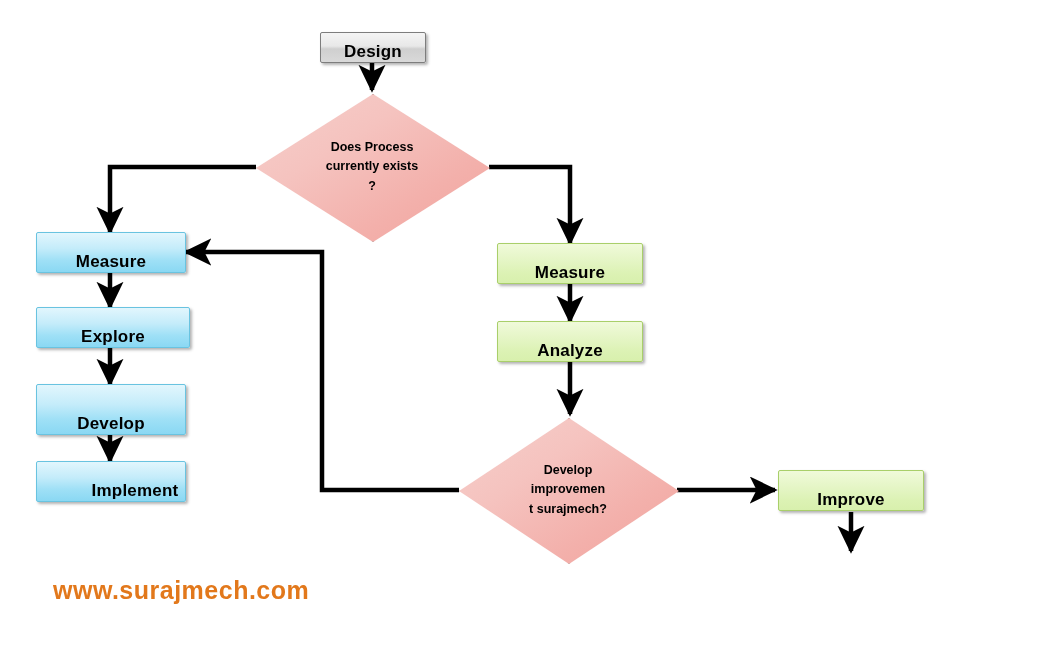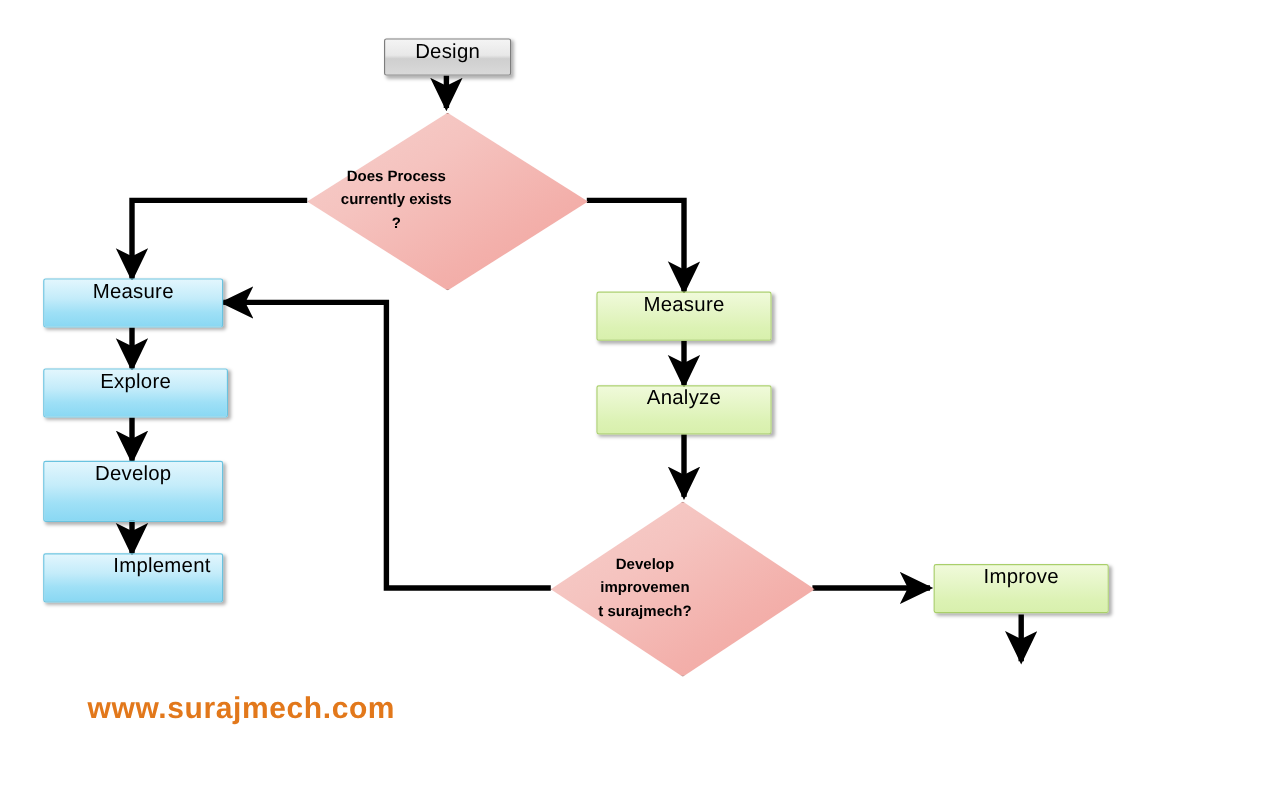--- a/index.html
+++ b/index.html
@@ -22,24 +22,24 @@
     left: 0;
     top: 0;
     width: 1054px;
     height: 665px;
     pointer-events: none;
   }
   .node {
     position: absolute;
     box-sizing: border-box;
     display: flex;
-    align-items: flex-start;
+    align-items: flex-end;
     justify-content: center;
     text-align: center;
-    font-weight: normal;
+    font-weight: bold;
     color: #000000;
     letter-spacing: 0.2px;
   }
   
   .box {
     border: 1px solid #8c8c8c;
     border-radius: 2px;
     box-shadow: 2px 2px 3px rgba(0,0,0,0.30);
     font-size: 17px;
   }
@@ -53,20 +53,21 @@
   }
   .box.green {
     background: linear-gradient(to bottom, #f0fada 0%, #e4f5c4 45%, #dcf2b4 75%, #d8f0ad 100%);
     border-color: #a9cf6a;
   }
   
   .diamond {
     position: absolute;
     display: flex;
     align-items: center;
+    justify-content: center;
   }
   .diamond .shape {
     position: absolute;
     left: 0;
     top: 0;
     width: 100%;
     height: 100%;
     background: linear-gradient(to bottom right, #f6cfcb 0%, #f5c3bf 35%, #f3b0ab 70%, #f2a49e 100%);
     border: 1px solid #c98e8a;
     clip-path: polygon(50% 0%, 100% 50%, 50% 100%, 0% 50%);
@@ -168,15 +169,15 @@
       <span>improvemen</span><br>
       <span>t surajmech?</span>
     </span>
   </div>
 
   <div class="node box green" style="left:778px; top:470px; width:146px; height:41px;">
     <span>Improve</span>
   </div>
 
 
-  <div class="watermark" style="left:73px; top:576px;">www.surajmech.com</div>
+  <div class="watermark" style="left:53px; top:576px;">www.surajmech.com</div>
 
 </div>
 
 </body></html>

